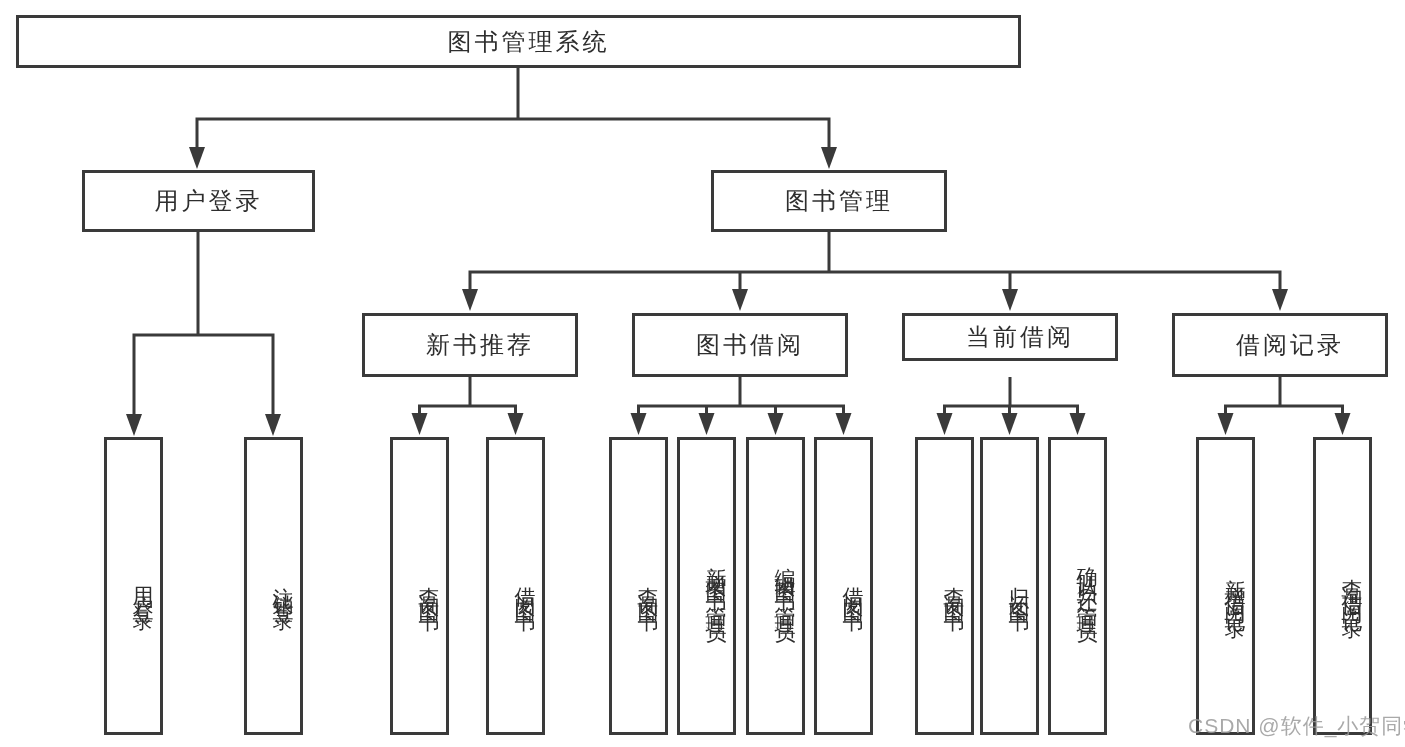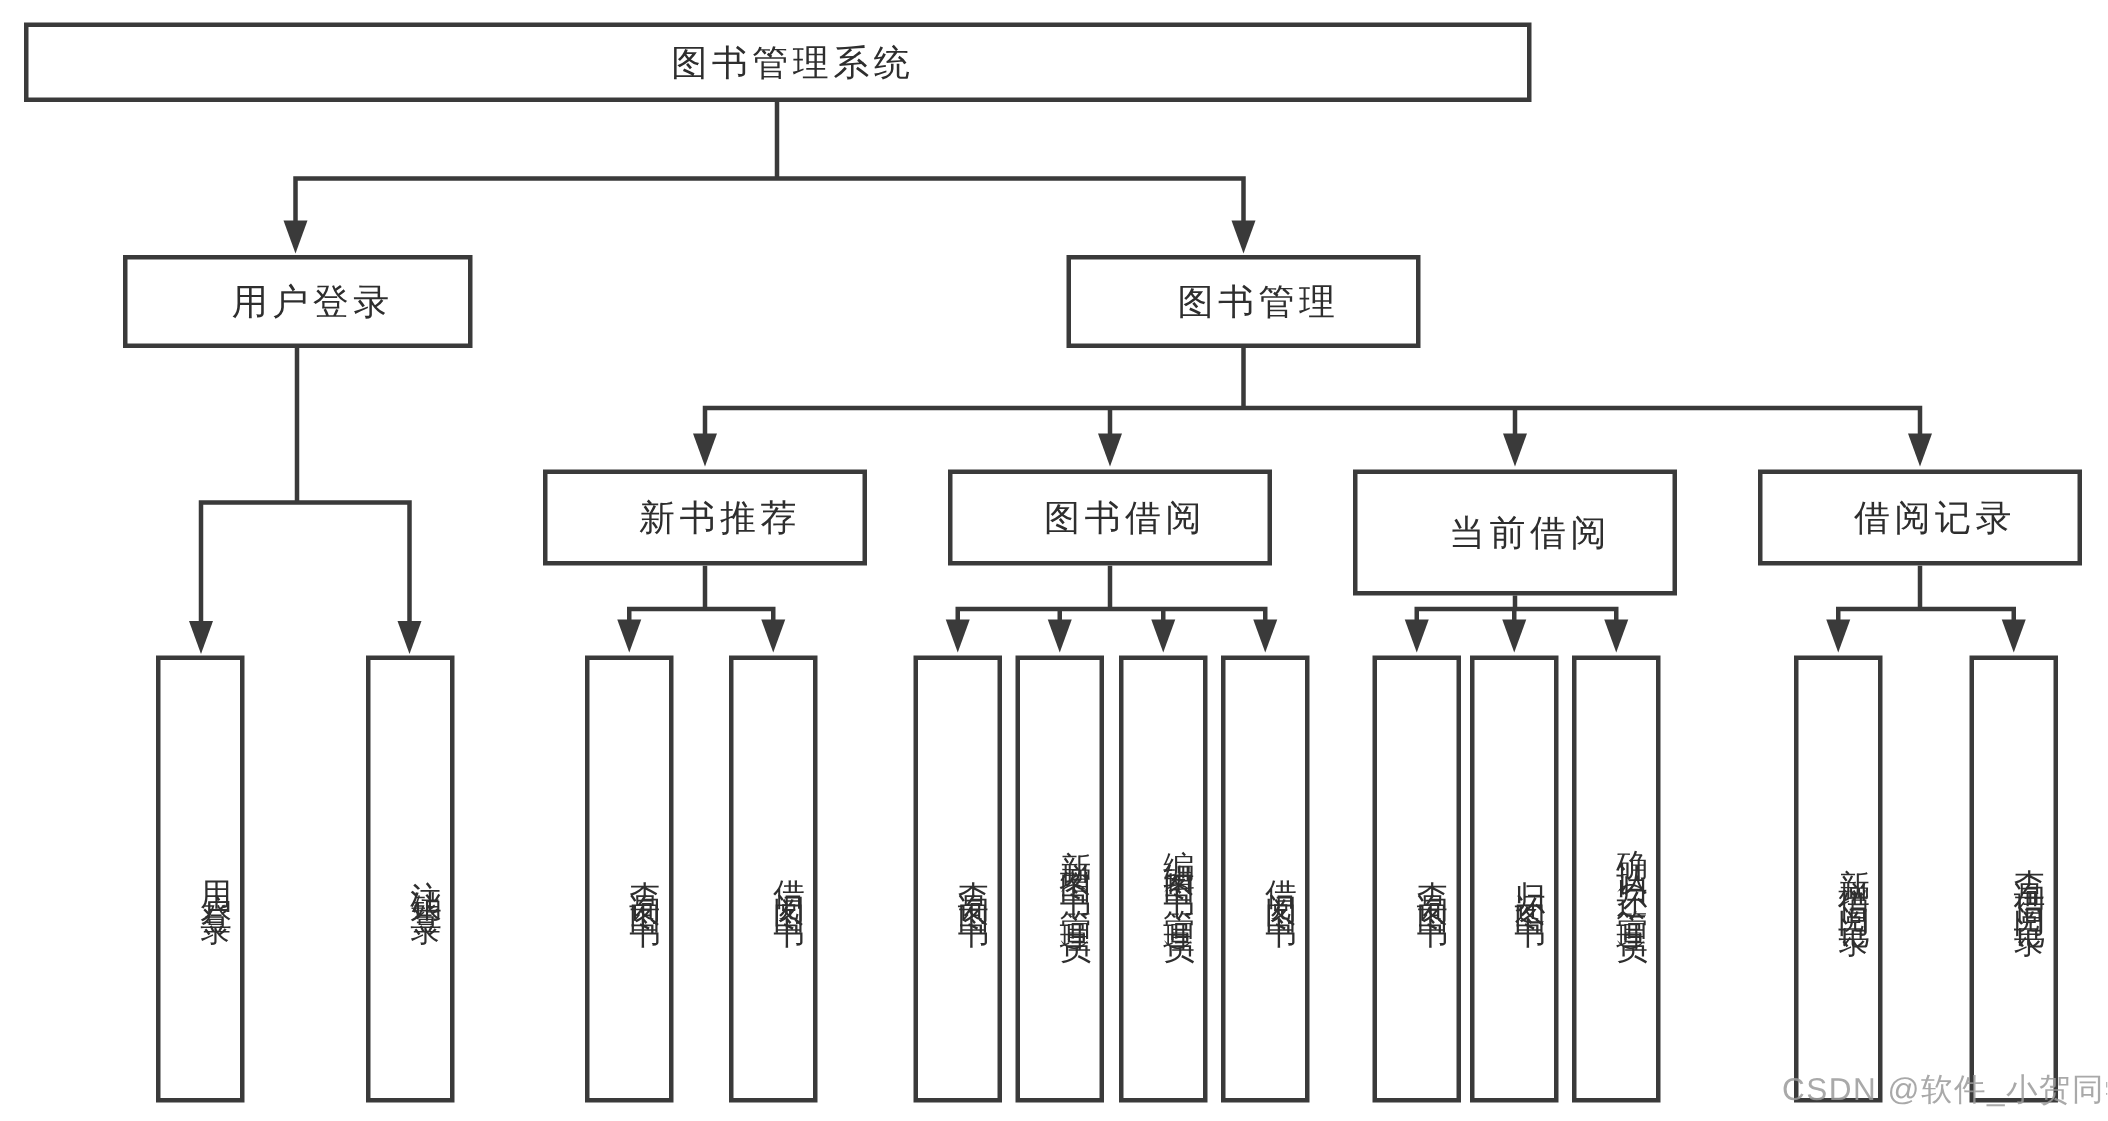--- a/index.html
+++ b/index.html
@@ -77,21 +77,21 @@
     </g>
   </svg>
 
   <div class="box hbox" style="left:16px;top:15px;width:1005px;height:53px">图书管理系统</div>
 
   <div class="box hbox" style="left:82px;top:170px;width:233px;height:62px">用户登录</div>
   <div class="box hbox" style="left:711px;top:170px;width:236px;height:62px">图书管理</div>
 
   <div class="box hbox" style="left:362px;top:313px;width:216px;height:64px">新书推荐</div>
   <div class="box hbox" style="left:632px;top:313px;width:216px;height:64px">图书借阅</div>
-  <div class="box hbox" style="left:902px;top:313px;width:216px;height:84px">当前借阅</div>
+  <div class="box hbox" style="left:902px;top:313px;width:216px;height:48px">当前借阅</div>
   <div class="box hbox" style="left:1172px;top:313px;width:216px;height:64px">借阅记录</div>
 
   <div class="box vbox" style="left:104px">用户登录</div>
   <div class="box vbox" style="left:244px">注销登录</div>
 
   <div class="box vbox" style="left:390px">查询图书</div>
   <div class="box vbox" style="left:486px">借阅图书</div>
 
   <div class="box vbox" style="left:609px">查询图书</div>
   <div class="box vbox" style="left:677px">新增图书（管理员）</div>

